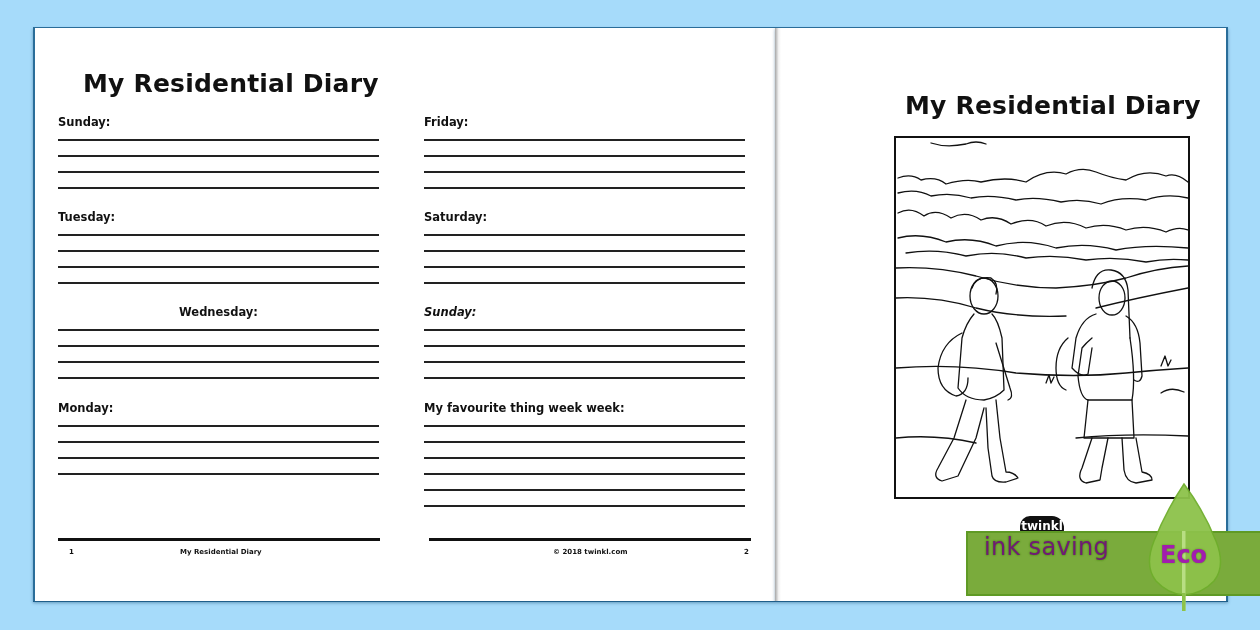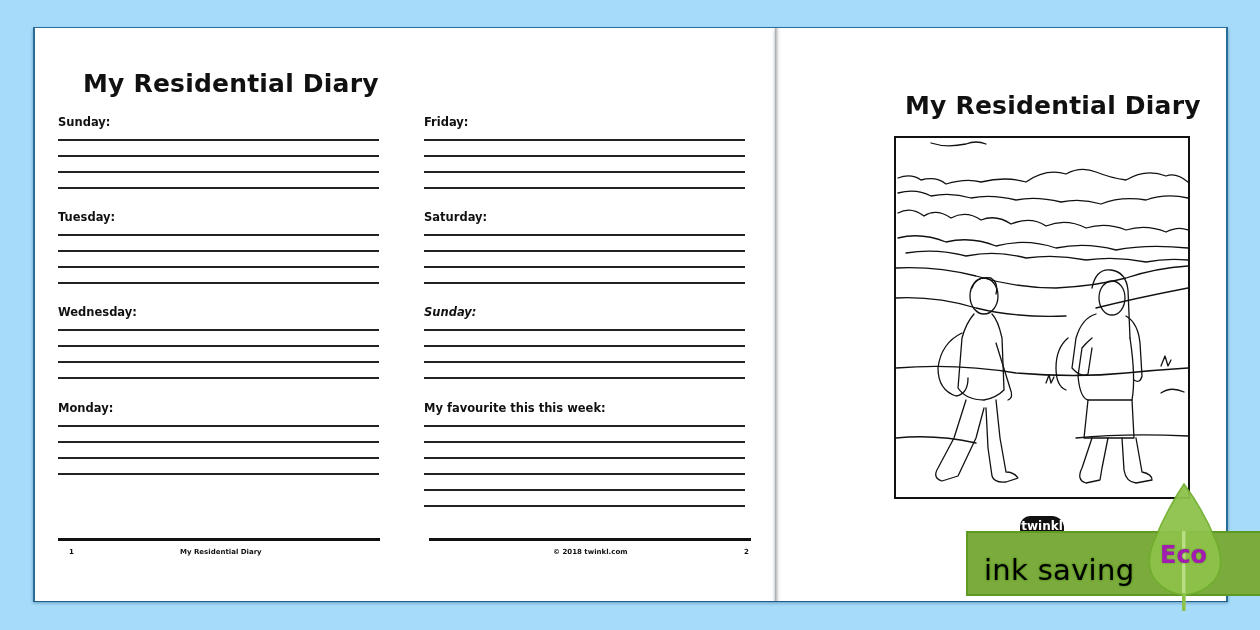--- a/index.html
+++ b/index.html
@@ -24,21 +24,21 @@
   }
   .section { position:absolute; width:321px; }
   .section .label { font-weight:bold; font-size:11.5px; height:16px; line-height:14px; white-space:nowrap; }
   .section .lines { margin-top:8px; }
   .section .line { height:2px; background:#222; margin-bottom:14px; }
   .footer-rule { position:absolute; height:3px; background:#111; }
   .footer-text { position:absolute; font-size:7px; font-weight:bold; white-space:nowrap; }
   #image-frame { position:absolute; left:119px; top:108px; width:296px; height:363px; border:2px solid #111; box-sizing:border-box; overflow:hidden; background:#fff; }
   #twinkl-logo { position:absolute; left:245px; top:488px; width:44px; height:18px; background:#111; border-radius:10px 12px 4px 4px; color:#fff; font-size:12px; font-weight:bold; text-align:center; line-height:20px; }
   #eco-banner { position:absolute; left:966px; top:531px; width:294px; height:65px; background:#7aab3c; border:2px solid #5f9a25; box-sizing:border-box; border-right:none; }
-  #eco-banner .ink-text { position:absolute; left:16px; top:20px; font-size:29px; color:#000000; white-space:nowrap; letter-spacing:0.3px; text-shadow:0 0 2px #4f8d17, 0 0 2px #4f8d17; }
+  #eco-banner .ink-text { position:absolute; left:16px; top:0; font-size:24px; color:#701a75; white-space:nowrap; letter-spacing:0.3px; text-shadow:0 0 2px #4f8d17, 0 0 2px #4f8d17; }
   #eco-leaf { position:absolute; left:1146px; top:481px; width:80px; height:135px; }
   #eco-leaf .eco-text { position:absolute; left:14px; top:60px; font-size:24px; font-weight:bold; color:#a21caf; text-shadow:0 0 2px #4f8d17; white-space:nowrap; }
 </style>
 </head>
 <body>
 
 <div id="left-page" class="page">
   <div class="title" style="left:48px; top:41px;">My Residential Diary</div>
 
   <div class="section" style="left:23px; top:87px;">
@@ -52,21 +52,21 @@
   </div>
   <div class="section" style="left:23px; top:182px;">
     <div class="label">Tuesday:</div>
     <div class="lines">
       <div class="line"></div>
       <div class="line"></div>
       <div class="line"></div>
       <div class="line"></div>
     </div>
   </div>
-  <div class="section" style="left:23px; top:277px;">
+  <div class="section" style="left:23px; top:277px;text-align:center;">
     <div class="label">Wednesday:</div>
     <div class="lines">
       <div class="line"></div>
       <div class="line"></div>
       <div class="line"></div>
       <div class="line"></div>
     </div>
   </div>
   <div class="section" style="left:23px; top:373px;">
     <div class="label">Monday:</div>
@@ -99,21 +99,21 @@
   <div class="section" style="left:389px; top:277px;font-style:italic;">
     <div class="label">Sunday:</div>
     <div class="lines">
       <div class="line"></div>
       <div class="line"></div>
       <div class="line"></div>
       <div class="line"></div>
     </div>
   </div>
   <div class="section" style="left:389px; top:373px;">
-    <div class="label">My favourite this this week:</div>
+    <div class="label">My favourite thing week week:</div>
     <div class="lines">
       <div class="line"></div>
       <div class="line"></div>
       <div class="line"></div>
       <div class="line"></div>
       <div class="line"></div>
       <div class="line"></div>
     </div>
   </div>
 

